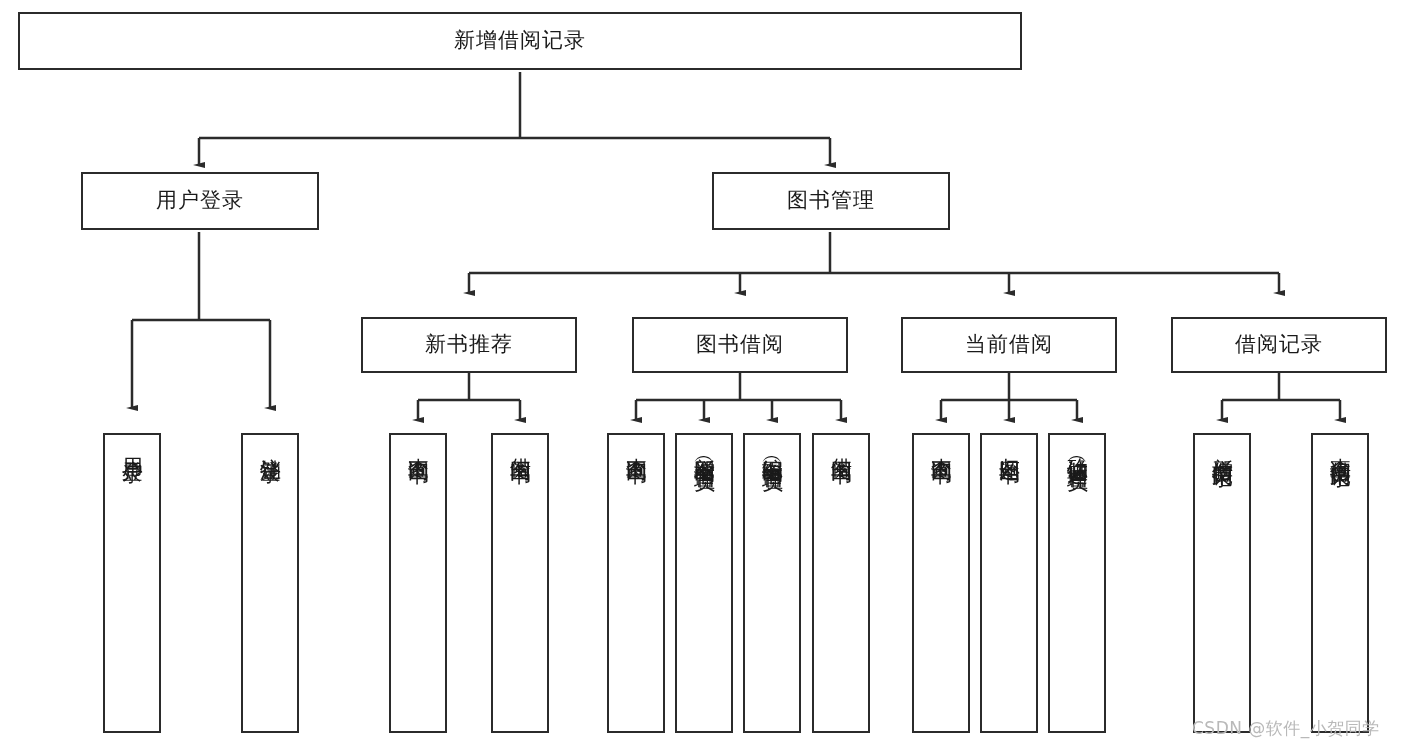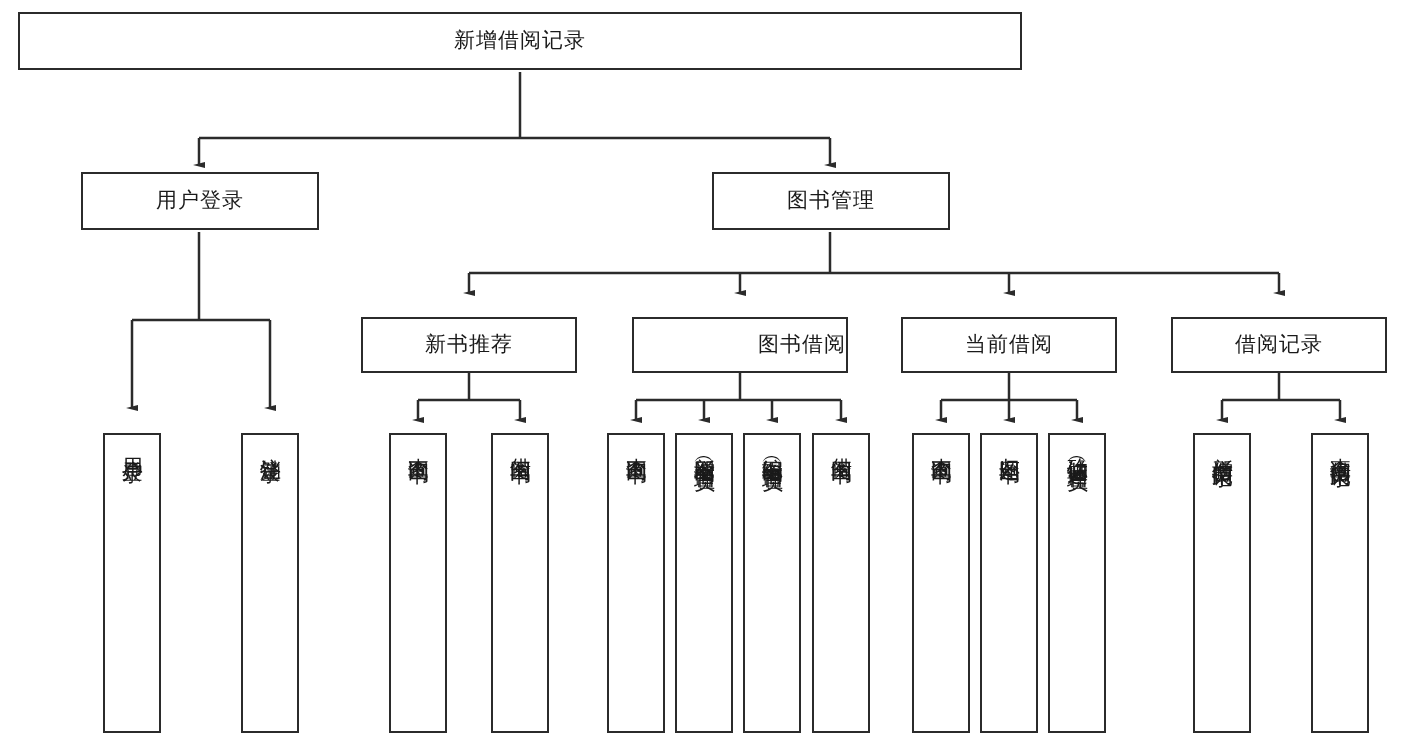--- a/index.html
+++ b/index.html
@@ -125,21 +125,21 @@
   <div class="node h" style="left:81px; top:172px; width:238px; height:58px;">
     <span>用户登录</span>
   </div>
   <div class="node h" style="left:712px; top:172px; width:238px; height:58px;justify-content:center;">
     <span>图书管理</span>
   </div>
 
   <div class="node h" style="left:361px; top:317px; width:216px; height:56px;text-align:right;">
     <span>新书推荐</span>
   </div>
-  <div class="node h" style="left:632px; top:317px; width:216px; height:56px;justify-content:flex-end;">
+  <div class="node h" style="left:632px; top:317px; width:216px; height:56px;">
     <span>图书借阅</span>
   </div>
   <div class="node h" style="left:901px; top:317px; width:216px; height:56px;">
     <span>当前借阅</span>
   </div>
   <div class="node h" style="left:1171px; top:317px; width:216px; height:56px;">
     <span>借阅记录</span>
   </div>
 
   <div class="node v" style="left:103px; top:433px; width:58px; height:300px;">
@@ -179,14 +179,15 @@
     <span class="vtext">确认归还（管理员）</span>
   </div>
 
   <div class="node v" style="left:1193px; top:433px; width:58px; height:300px;">
     <span class="vtext">新增借阅记录</span>
   </div>
   <div class="node v" style="left:1311px; top:433px; width:58px; height:300px;">
     <span class="vtext">查询借阅记录</span>
   </div>
 
+  <div class="watermark" style="left:1192px; top:717px;">CSDN @软件_小贺同学</div>
 
 </div>
 
 </body></html>

